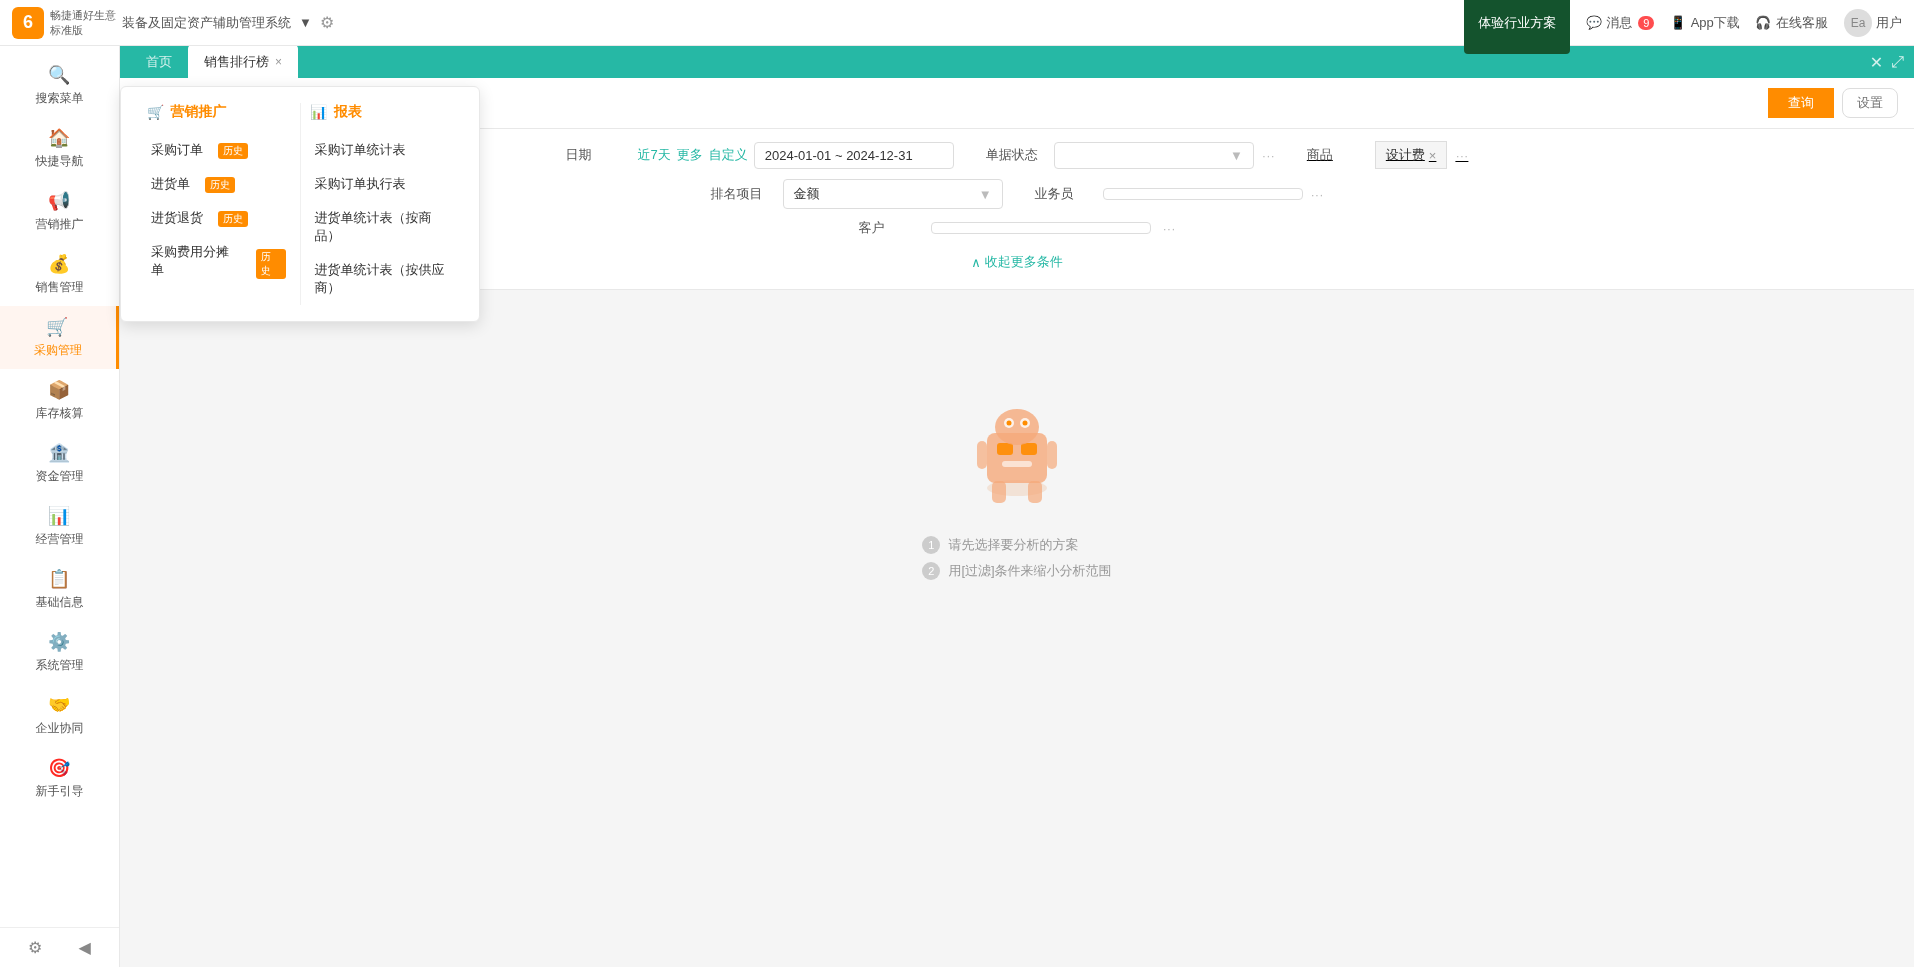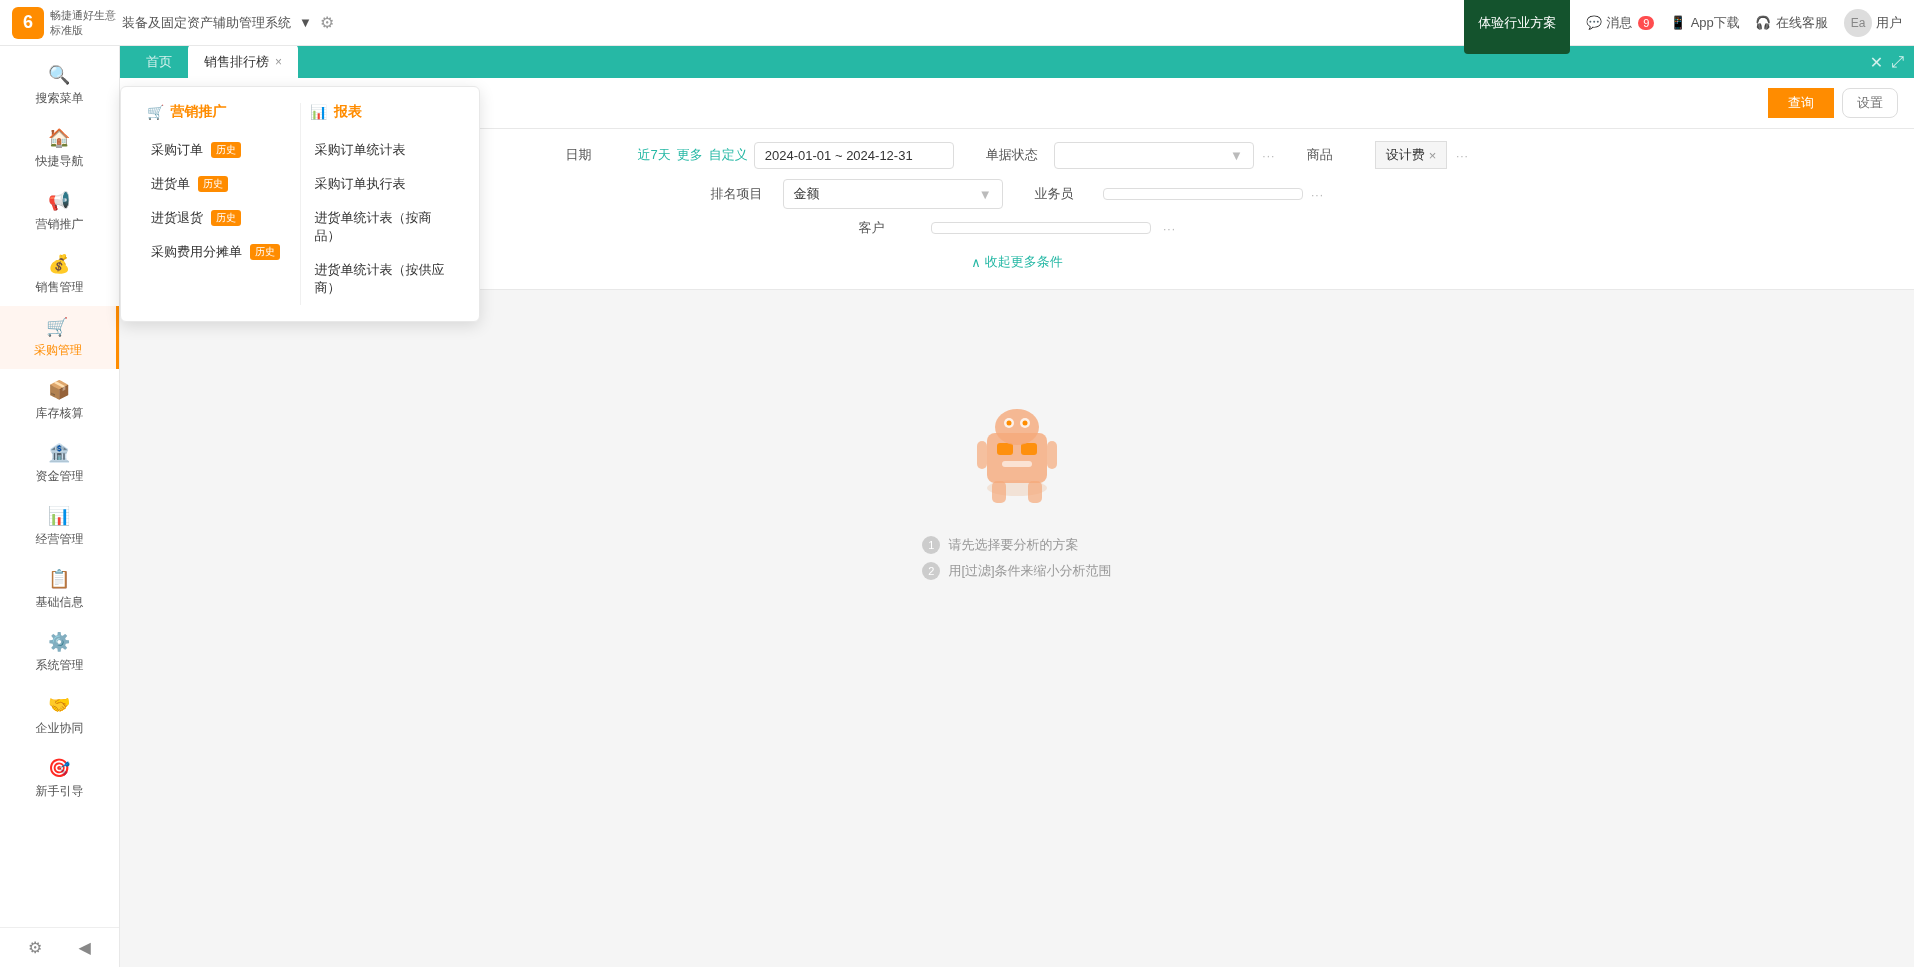--- a/index.html
+++ b/index.html
@@ -293,21 +293,21 @@
       flex: 1;
       padding: 0 10px;
     }
     .dropdown-col:first-child { border-right: 1px solid #f0f0f0; }
     .dropdown-col-title {
       display: flex; align-items: center; gap: 6px;
       font-size: 14px; font-weight: bold; color: #ff8c00;
       margin-bottom: 12px;
     }
     .dropdown-item {
-      display: flex; align-items: center; gap: 8px;
+      display: flex; align-items: flex-end; gap: 15px;
       padding: 8px 4px;
       cursor: pointer;
       color: #333;
       font-size: 13px;
       border-radius: 4px;
     }
     .history-badge {
       background: #ff8c00;
       color: white;
       font-size: 10px;
@@ -470,21 +470,21 @@
 
           <div style="display:flex;align-items:center;gap:8px;margin-left:20px;">
             <span class="filter-label">单据状态</span>
             <div class="filter-select" style="display:flex;align-items:center;justify-content:space-between;">
               <span></span>
               <span style="color:#bbb;">▼</span>
             </div>
             <span class="dots">···</span>
           </div>
 
-          <div style="display:flex;align-items:center;gap:8px;margin-left:20px;">
+          <div style="display:flex;align-items:center;gap:8px;margin-left:20px;text-decoration:underline;">
             <span class="filter-label">商品</span>
             <div class="filter-tag">
               <span>设计费</span>
               <span class="close">×</span>
             </div>
             <span class="dots">···</span>
           </div>
         </div>
 
         <div class="filter-row">

